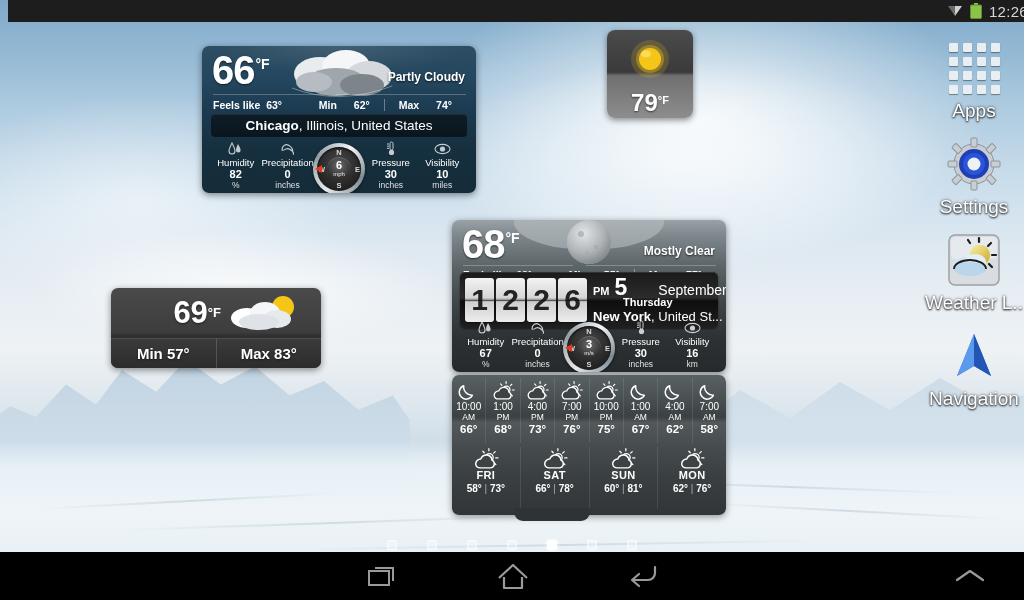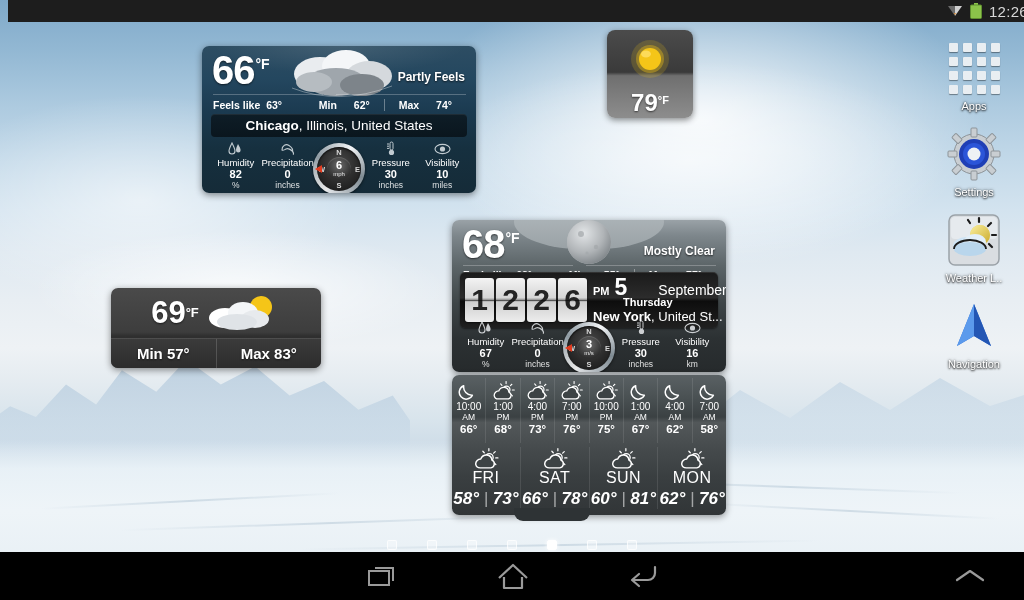--- a/index.html
+++ b/index.html
@@ -115,21 +115,21 @@
     position: absolute; right: 0; top: 22px; width: 100px; height: 514px;
     display: flex; flex-direction: column; align-items: center;
     padding-top: 18px; gap: 14px;
   }
   .dock-item {
     width: 100px;
     display: flex; flex-direction: column; align-items: center;
     gap: 4px;
   }
   .dock-label {
-    color: #fff; font-size: 11px;
+    color: #fff; font-size: 19px;
     text-shadow: 0 1px 2px rgba(0,0,0,.85), 0 0 3px rgba(0,0,0,.7);
     white-space: nowrap;
   }
   .dock-icon { width: 56px; height: 56px; position: relative; }
 
   
   #apps-grid { display: grid; grid-template-columns: repeat(4, 9px); grid-template-rows: repeat(4, 9px); gap: 5px; justify-content: center; align-content: center; }
   #apps-grid i {
     display: block; width: 9px; height: 9px; border-radius: 1px;
     background: #e9eef2; box-shadow: 0 1px 1px rgba(0,0,0,.4);
@@ -243,21 +243,21 @@
 
   
   #widget-mini {
     left: 111px; top: 288px; width: 210px; height: 80px;
     border-radius: 7px;
     background: linear-gradient(to bottom, #4a4a4a 0%, #3d3d3d 55%, #2f2f2f 60%, #343434 100%);
     box-shadow: 0 2px 7px rgba(0,0,0,.45);
     overflow: hidden; color: #fff;
   }
   #widget-mini .top {
-    height: 50px; display:flex; align-items:center; justify-content: center;
+    height: 50px; display:flex; align-items:center; justify-content: flex-end;
     padding: 0 14px 0 18px;
   }
   #widget-mini .t { font-size: 31px; font-weight: bold; text-shadow: 0 1px 2px rgba(0,0,0,.6); }
   #widget-mini .u { font-size: 13px; font-weight:bold; vertical-align: super; }
   #widget-mini .bot {
     height: 30px; display:flex; border-top: 1px solid rgba(255,255,255,.16);
     background: linear-gradient(to bottom, #3b3b3b, #2c2c2c);
   }
   #widget-mini .bot div {
     flex: 1; display:flex; align-items:center; justify-content:center;
@@ -331,22 +331,22 @@
   .hour-cell .hc-p { font-size: 8.5px; line-height: 9px; }
   .hour-cell .hc-deg { font-size: 11.5px; font-weight: bold; margin-top: 1px; }
 
   .daily-row { display: flex; height: 66px; padding-top: 4px; }
   .day-cell {
     flex: 1; display:flex; flex-direction: column; align-items: center;
     border-right: 1px solid rgba(255,255,255,.10);
   }
   .day-cell:last-child { border-right: none; }
   .day-cell .dc-ico { height: 22px; display:flex; align-items:center; justify-content:center; }
-  .day-cell .dc-name { font-size: 16px; font-weight: normal; letter-spacing: .4px; }
-  .day-cell .dc-temps { font-size: 17px; font-weight: bold; margin-top: 2px; font-style: italic; }
+  .day-cell .dc-name { font-size: 11px; font-weight: bold; letter-spacing: .4px; }
+  .day-cell .dc-temps { font-size: 10px; font-weight: bold; margin-top: 2px; }
   .day-cell .dc-temps .bar { opacity:.55; font-weight: normal; }
   #forecast-notch {
     position:absolute; left:50%; transform:translateX(-50%); bottom:-7px;
     width: 92px; height: 14px; border-radius: 0 0 10px 10px;
     background: #2c3032;
   }
 </style>
 </head>
 <body>
 
@@ -394,21 +394,21 @@
       <ellipse cx="88" cy="37" rx="22" ry="11" fill="#7d848a"></ellipse>
       <ellipse cx="40" cy="34" rx="18" ry="10" fill="#b6bcc1"></ellipse>
       <path d="M18 40 Q65 58 118 38" stroke="rgba(255,255,255,.35)" stroke-width="1" fill="none"></path>
     </svg>
 
     <div class="temp-block">
       <span class="temp-num">66</span>
       <span class="temp-unit">°F</span>
     </div>
 
-    <div class="cond-text">Partly Feels</div>
+    <div class="cond-text">Partly Cloudy</div>
 
     <div class="divider-line" style="left:11px; width:110px;"></div>
     <div class="divider-line" style="right:10px; width:130px;"></div>
 
     <div class="feels-row">
       <span class="feels-left">
         <span>Feels like</span>
         &nbsp;<span>63°</span>
       </span>
       <span class="minmax">

